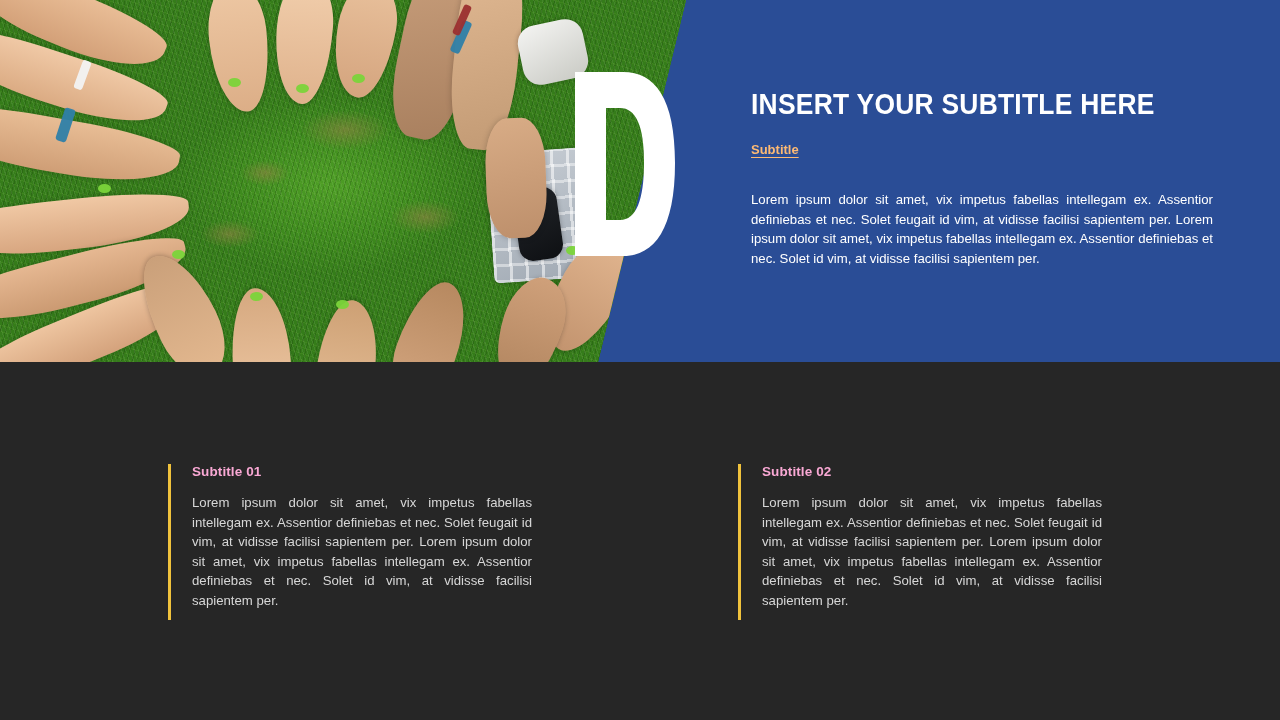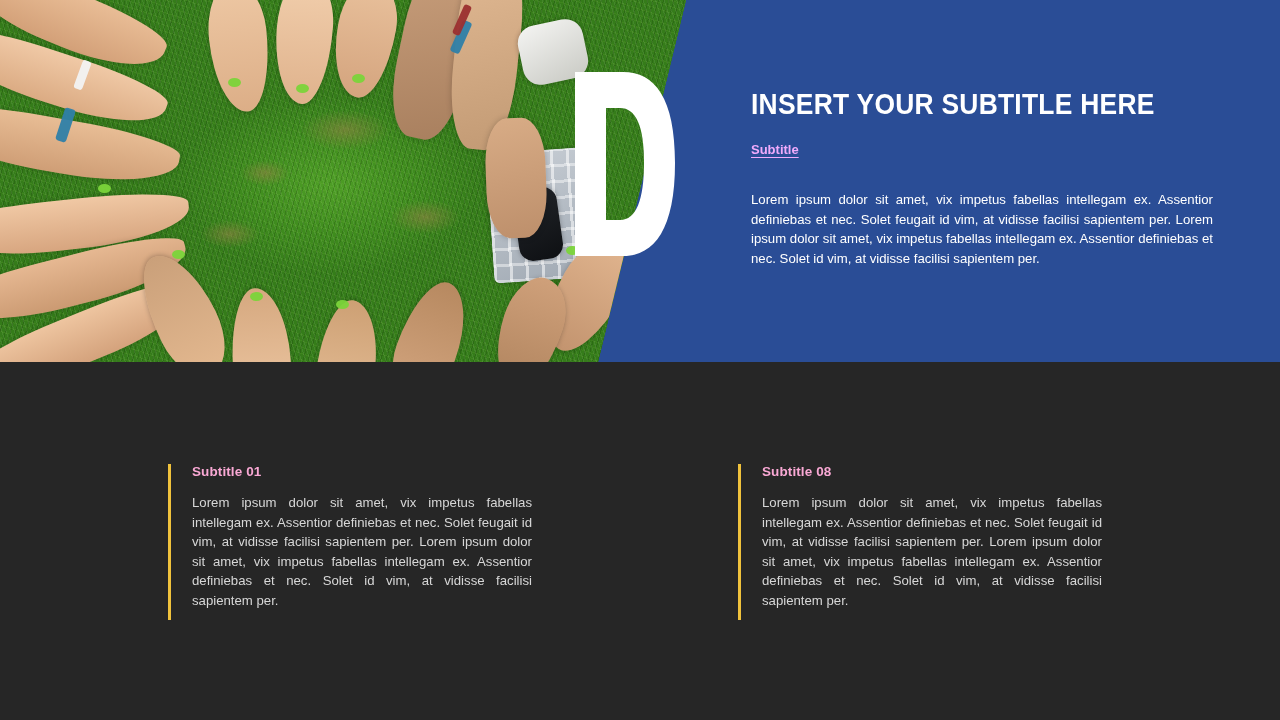--- a/index.html
+++ b/index.html
@@ -122,21 +122,21 @@
     line-height: 32px;
     letter-spacing: .3px;
     transform: scaleX(0.88);
     transform-origin: left center;
     white-space: nowrap;
     margin: 0;
   }
   #hero-link {
     display: inline-block;
     margin-top: 22px;
-    color: #f0abfc;
+    color: #fdba74;
     font-size: 13px;
     font-weight: bold;
     text-decoration: underline;
     text-underline-offset: 3px;
     cursor: pointer;
   }
   #hero-body {
     margin-top: 32px;
     color: #ffffff;
     font-size: 13.2px;
@@ -269,18 +269,18 @@
   </div>
 
   <div id="lower">
 
     <div class="col" id="col-1">
       <h2 class="col-title">Subtitle 01</h2>
       <p class="col-body">Lorem ipsum dolor sit amet, vix impetus fabellas intellegam ex. Assentior definiebas et nec. Solet feugait id vim, at vidisse facilisi sapientem per. Lorem ipsum dolor sit amet, vix impetus fabellas intellegam ex. Assentior definiebas et nec. Solet id vim, at vidisse facilisi sapientem per.</p>
     </div>
 
     <div class="col" id="col-2">
-      <h2 class="col-title">Subtitle 08</h2>
+      <h2 class="col-title">Subtitle 02</h2>
       <p class="col-body">Lorem ipsum dolor sit amet, vix impetus fabellas intellegam ex. Assentior definiebas et nec. Solet feugait id vim, at vidisse facilisi sapientem per. Lorem ipsum dolor sit amet, vix impetus fabellas intellegam ex. Assentior definiebas et nec. Solet id vim, at vidisse facilisi sapientem per.</p>
     </div>
 
   </div>
 </div>
 
 </body></html>

